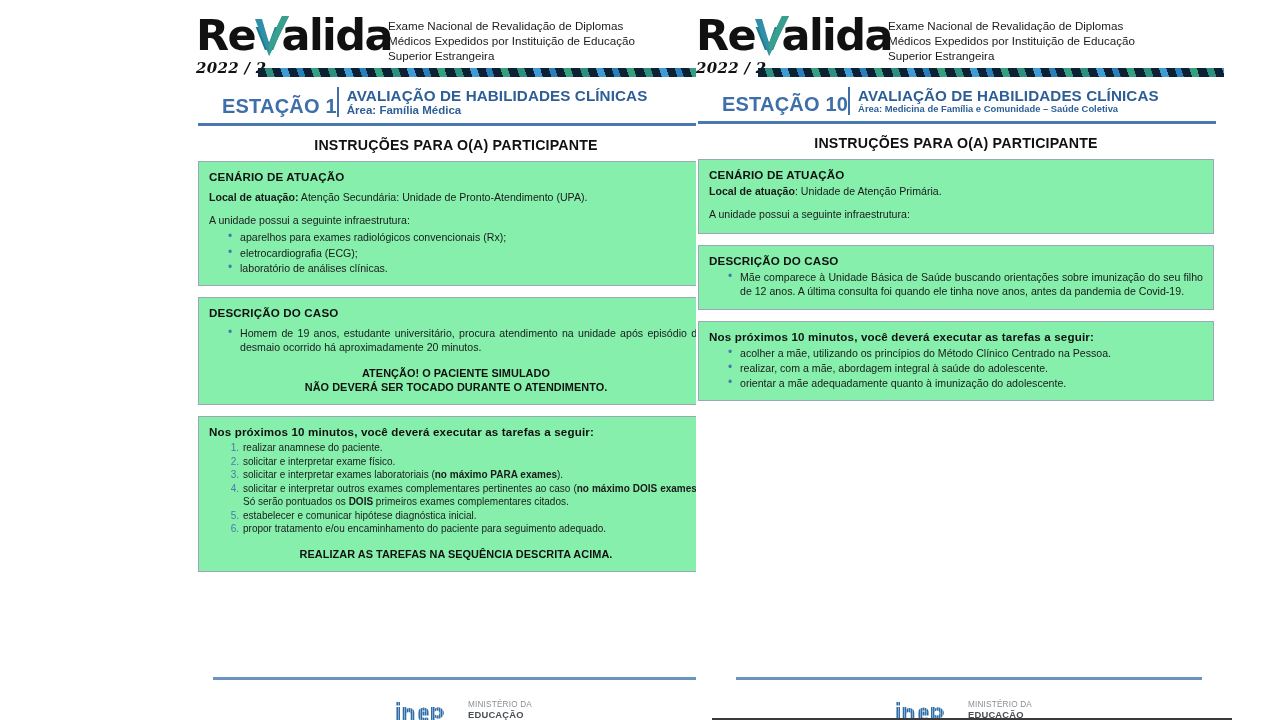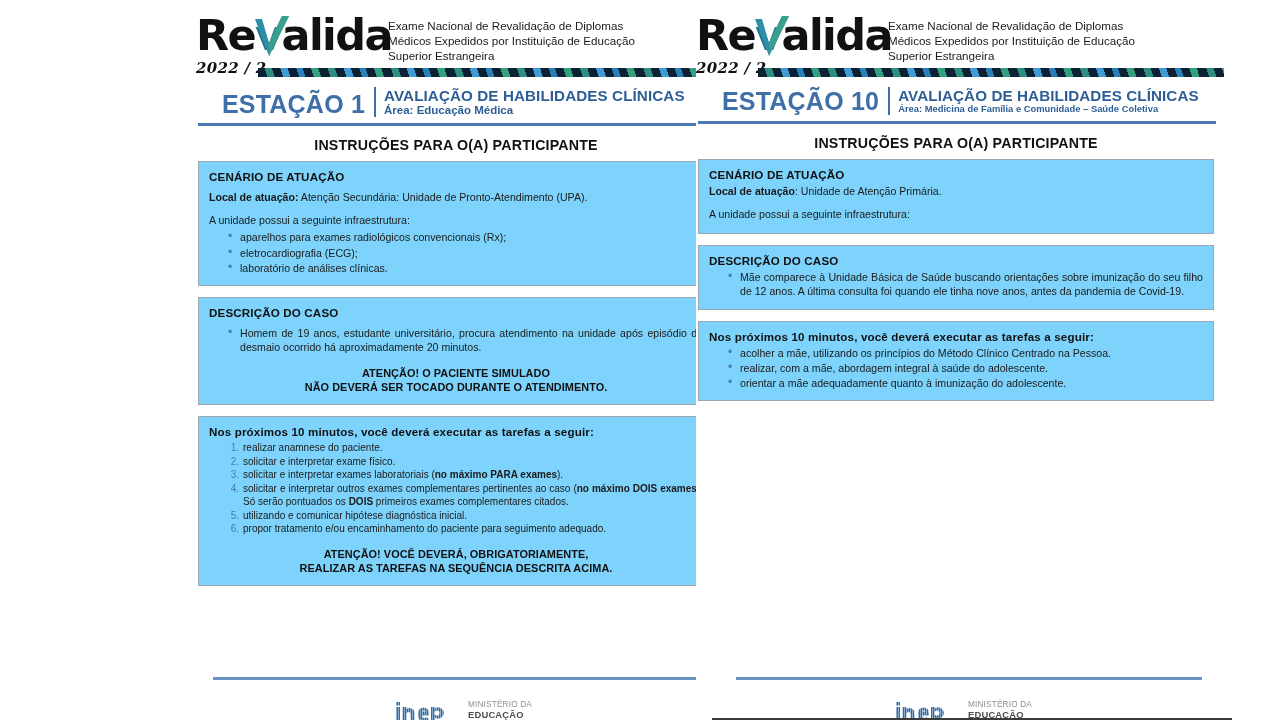--- a/index.html
+++ b/index.html
@@ -68,40 +68,40 @@
       #0d2135 31px, #0d2135 39px,
       #2a7fb8 39px, #2a7fb8 45px,
       #0d2135 45px, #0d2135 53px,
       #35a07f 53px, #35a07f 60px
     );
   }
 
   
   .station-row { display: flex; align-items: flex-end; margin-top: 10px; padding-left: 26px; }
   .station-no {
-    font-size: 25px; font-weight: 700; color: #3e6fa8;
-    letter-spacing: 0.2px; line-height: 1.05; padding-right: 9px; white-space: nowrap;
+    font-size: 20px; font-weight: 700; color: #3e6fa8;
+    letter-spacing: 0.2px; line-height: 1.05; white-space: nowrap;
   }
   .station-sep { width: 2px; align-self: stretch; background: #3e6fa8; margin-right: 8px; }
   .station-txt { line-height: 1.12; }
   .station-t1 { font-size: 15.2px; font-weight: 700; color: #2d5f96; letter-spacing: 0.1px; white-space: nowrap; }
   .station-t2 { font-size: 11.5px; font-weight: 700; color: #2d5f96; white-space: nowrap; }
   .station-t2.small { font-size: 9.4px; }
   .rule-blue { height: 3px; background: #4a79af; margin-top: 6px; }
 
   
   .instr-title {
     text-align: center; font-size: 14.2px; font-weight: 700; color: #111;
     letter-spacing: 0.2px; margin-top: 11px; margin-bottom: 8px;
   }
   .box {
     border: 1px solid #9aa7b4;
     padding: 8px 10px 9px 10px;
     margin-bottom: 11px;
-    background: #7dd3fc;
+    background: #86efac;
   }
   .box-h {
     font-size: 11.6px; font-weight: 700; color: #111; letter-spacing: 0.15px;
     margin-bottom: 7px;
   }
   .box-h.tight { margin-bottom: 3px; }
   p.txt {
     font-size: 10.6px; color: #1a1a1a; line-height: 1.35; margin: 0 0 3px 0;
   }
   p.gap { margin-top: 9px; }
@@ -170,21 +170,21 @@
         </div>
       </div>
       <div class="stripe-bar" style="left:62px; right:-12px; top:68px;"></div>
     </div>
 
     <div class="station-row">
       <div class="station-no">ESTAÇÃO 1</div>
       <div class="station-sep"></div>
       <div class="station-txt">
         <div class="station-t1">AVALIAÇÃO DE HABILIDADES CLÍNICAS</div>
-        <div class="station-t2">Área: Educação Médica</div>
+        <div class="station-t2">Área: Família Médica</div>
       </div>
     </div>
     <div class="rule-blue" style="margin:6px 0 0 2px;"></div>
 
     <div style="padding:0 2px;">
       <div class="instr-title">INSTRUÇÕES PARA O(A) PARTICIPANTE</div>
 
       <div class="box">
         <div class="box-h">CENÁRIO DE ATUAÇÃO</div>
         <p class="txt"><span class="b">Local de atuação:</span><span> Atenção Secundária: Unidade de Pronto-Atendimento (UPA).</span></p>
@@ -207,25 +207,24 @@
         </div>
       </div>
 
       <div class="box">
         <div class="box-h tight">Nos próximos 10 minutos, você deverá executar as tarefas a seguir:</div>
         <ol class="nl">
           <li><span>realizar anamnese do paciente.</span></li>
           <li><span>solicitar e interpretar exame físico.</span></li>
           <li><span>solicitar e interpretar exames laboratoriais (</span><span class="b">no máximo PARA exames</span><span>).</span></li>
           <li><span>solicitar e interpretar outros exames complementares pertinentes ao caso (</span><span class="b">no máximo DOIS exames</span><span>). Só serão pontuados os </span><span class="b">DOIS</span><span> primeiros exames complementares citados.</span></li>
-          <li><span>utilizando e comunicar hipótese diagnóstica inicial.</span></li>
+          <li><span>estabelecer e comunicar hipótese diagnóstica inicial.</span></li>
           <li><span>propor tratamento e/ou encaminhamento do paciente para seguimento adequado.</span></li>
         </ol>
         <div class="attn">
-          <div>ATENÇÃO! VOCÊ DEVERÁ, OBRIGATORIAMENTE,</div>
           <div>REALIZAR AS TAREFAS NA SEQUÊNCIA DESCRITA ACIMA.</div>
         </div>
       </div>
     </div>
 
     <div class="foot">
       <div class="foot-rule" style="margin-right:10px;"></div>
       <div class="foot-logo">
         <svg class="inep-mark" width="62" height="18" viewBox="0 0 124 36">
           <defs>

